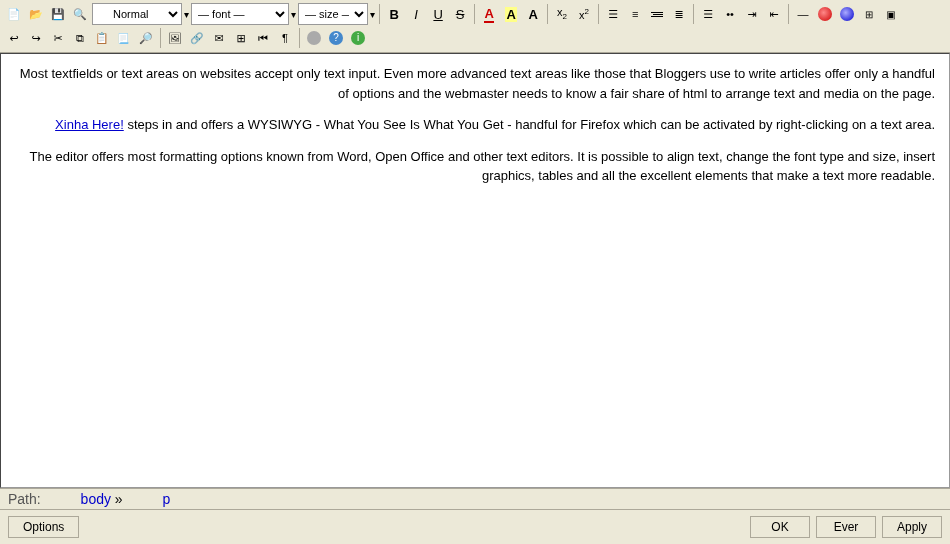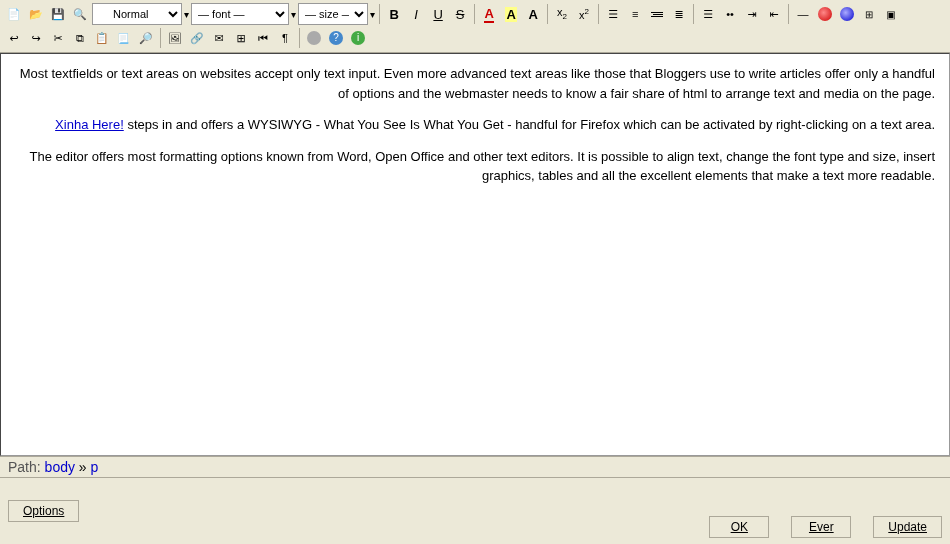--- a/index.html
+++ b/index.html
@@ -103,45 +103,44 @@
       align-items: center;
     }
 
     .statusbar .path-label {
       color: #555;
     }
 
     .statusbar .path-link {
       color: #0000cc;
       cursor: pointer;
+      margin-left: 36px;
     }
 
     .bottom-bar {
       background: #ece9d8;
       border-top: 1px solid #aca899;
       padding: 6px 8px;
       display: flex;
       align-items: center;
       justify-content: space-between;
     }
 
     .bottom-right {
       display: flex;
-      gap: 22px;
-      margin-top: 32px;
+      gap: 6px;
     }
 
     .dialog-btn {
       background: #ece9d8;
       border: 1px solid #aca899;
       padding: 3px 14px;
       font-size: 12px;
       cursor: pointer;
       min-width: 60px;
-      text-decoration: underline;
     }
 
   </style>
 </head>
 <body>
 
 <div class="toolbar-area">
 
   <div class="toolbar-row">
 
@@ -281,15 +280,15 @@
   <span class="path-link">body</span>&nbsp;
   <span>»</span>&nbsp;
   <span class="path-link">p</span>
 </div>
 
 <div class="bottom-bar">
   <button class="dialog-btn">Options</button>
   <div class="bottom-right">
     <button class="dialog-btn">OK</button>
     <button class="dialog-btn">Ever</button>
-    <button class="dialog-btn">Update</button>
+    <button class="dialog-btn">Apply</button>
   </div>
 </div>
 
 </body></html>

